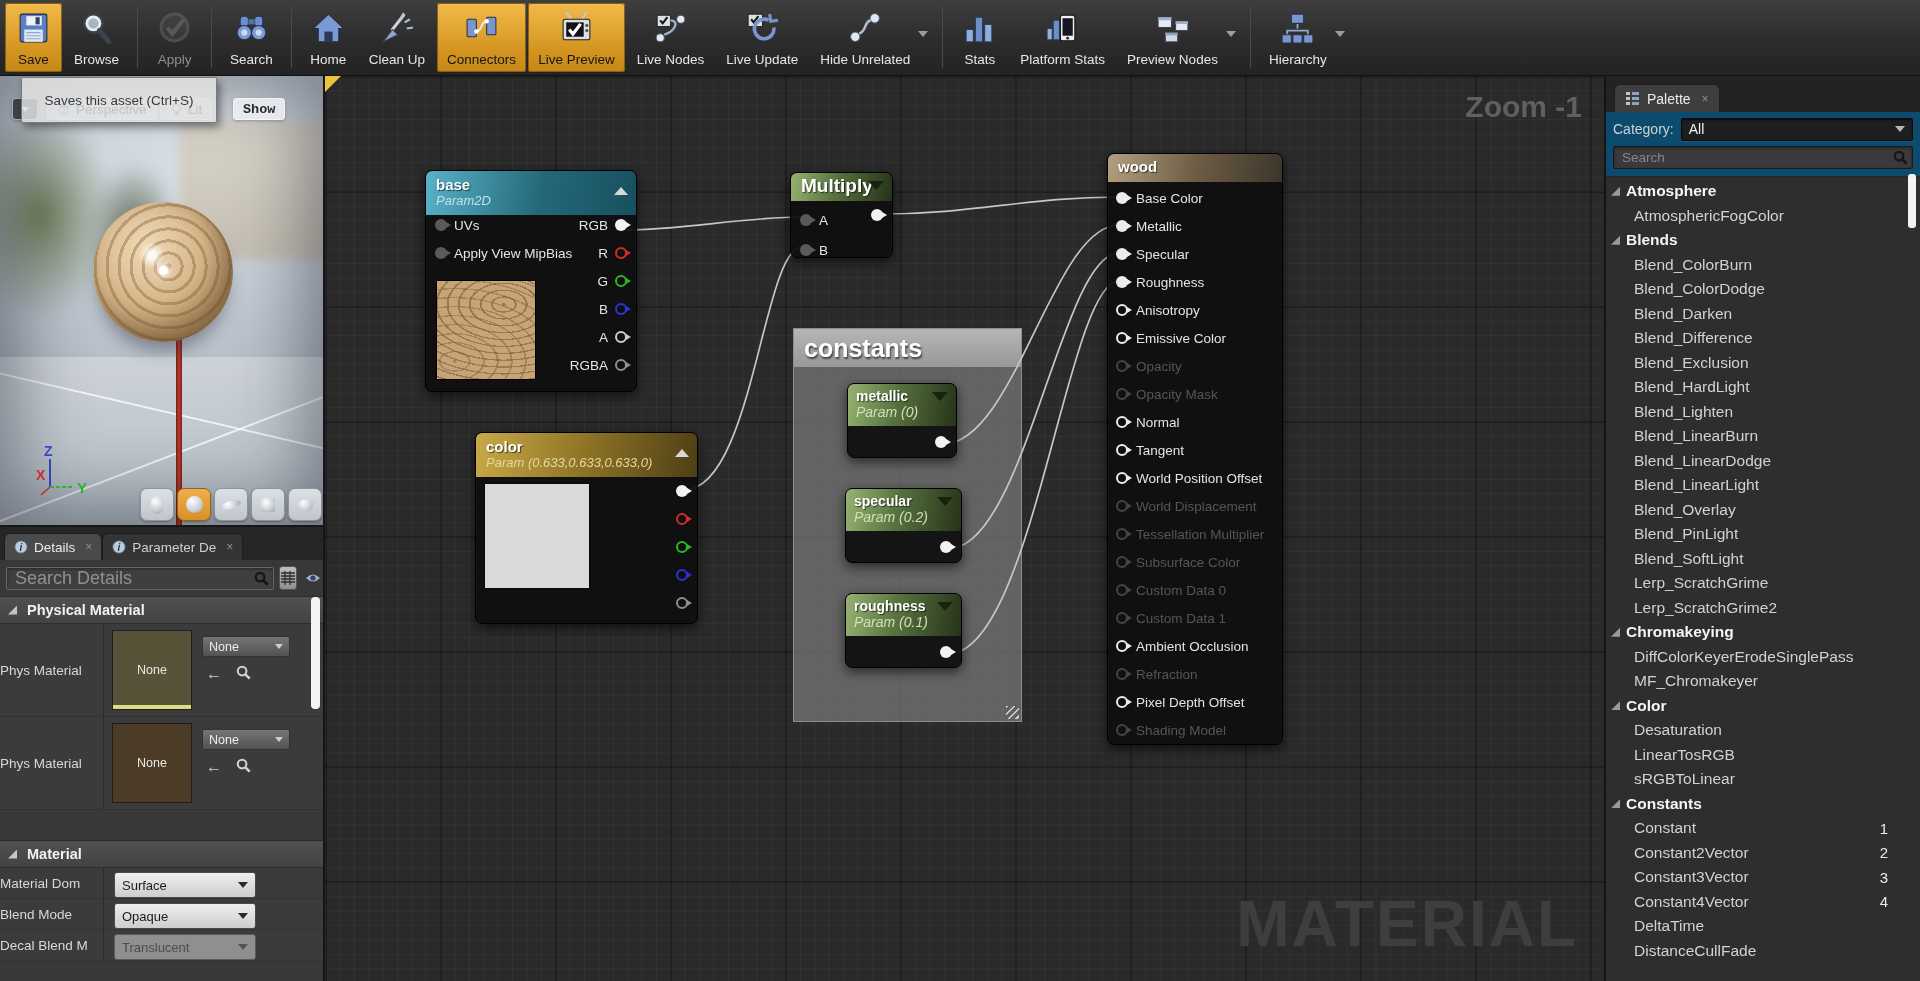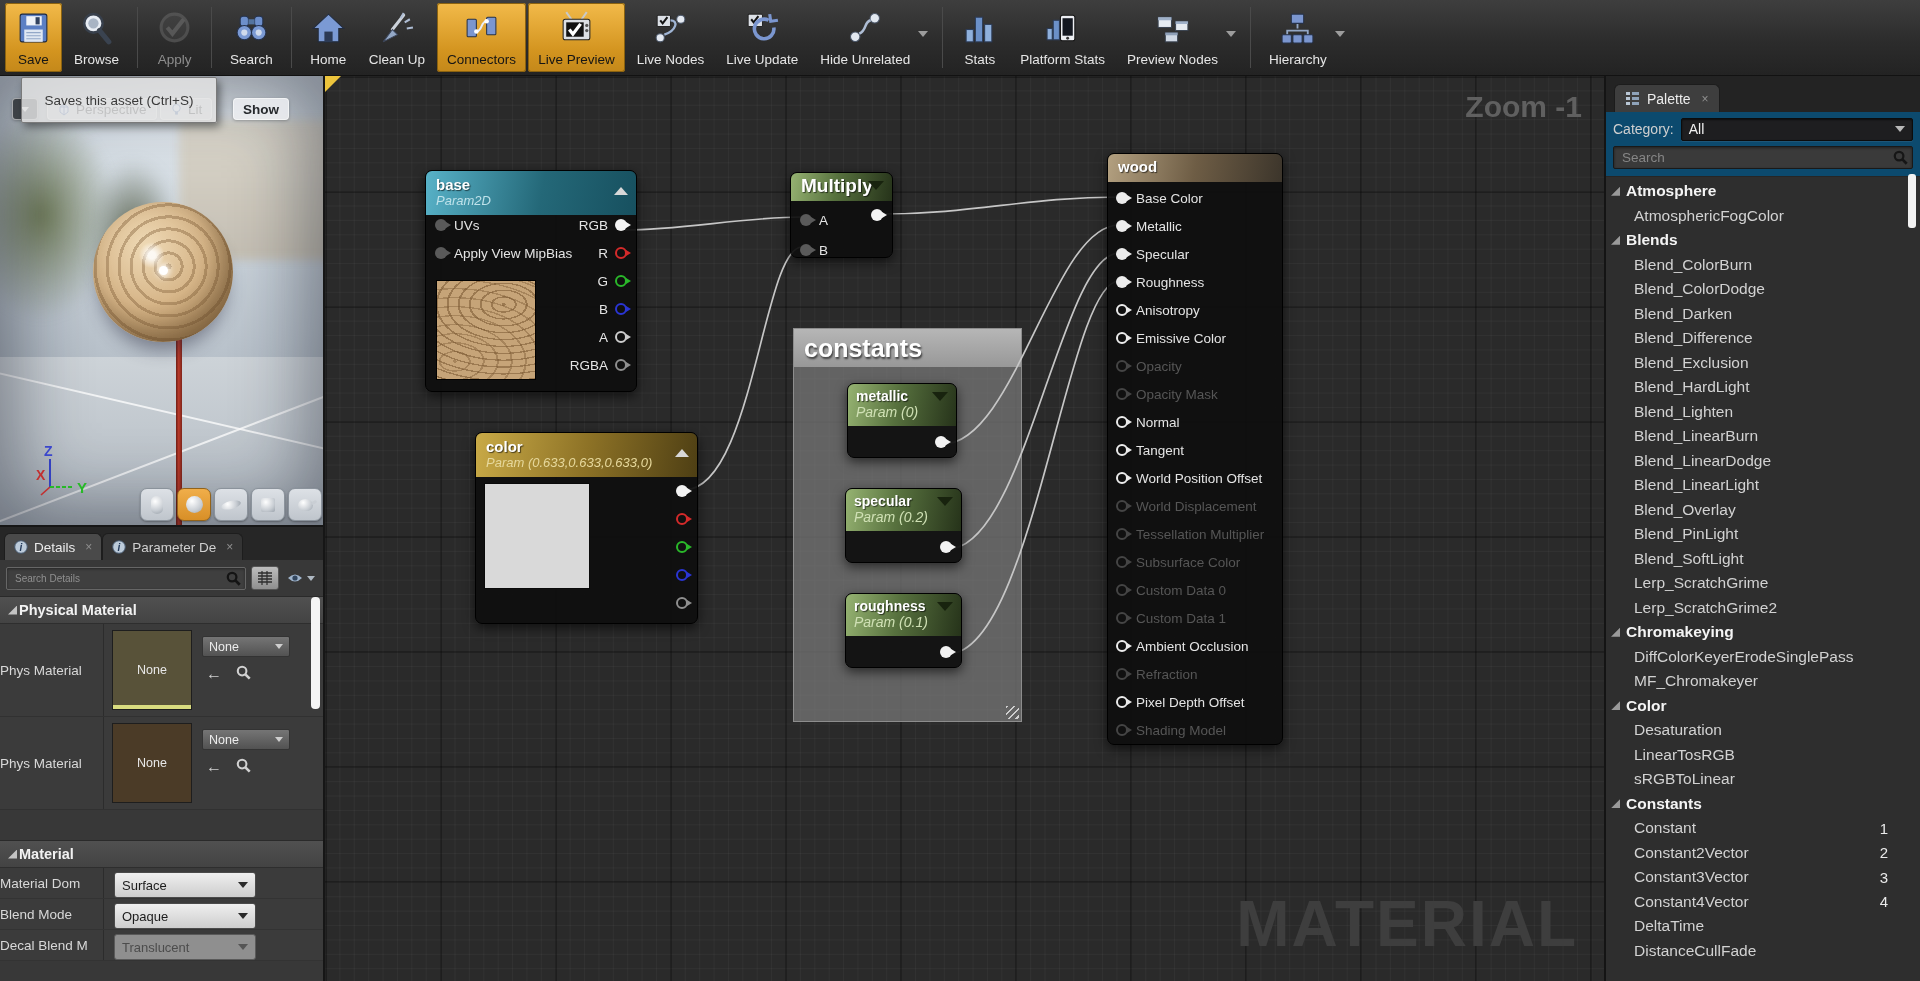--- a/index.html
+++ b/index.html
@@ -54,21 +54,21 @@
    repeating-radial-gradient(circle at 54% 46%,rgba(124,90,52,.38) 0 3px,rgba(0,0,0,0) 3px 12px),
    radial-gradient(circle at 38% 32%,#efdab6,#d6b588 45%,#ad8b5e 74%,#7c5e3b 100%);
   box-shadow:0 14px 18px -6px rgba(40,40,60,.45), inset -10px -12px 24px rgba(60,40,20,.35);}
 .sph-dot{position:absolute;left:66px;top:64px;width:9px;height:9px;border-radius:50%;background:#fff;box-shadow:0 0 6px 2px rgba(255,255,255,.9);}
 .vp-head{position:absolute;left:0;top:22px;width:100%;height:26px;z-index:5;}
 .vp-btn{position:absolute;height:22px;border-radius:4px;display:flex;align-items:center;gap:5px;
   background:rgba(214,219,224,.62);border:1px solid rgba(255,255,255,.55);color:#26292d;
   font-size:13.5px;padding:0 9px;cursor:pointer;box-shadow:0 1px 3px rgba(0,0,0,.25);}
 .vp-btn.dark{background:rgba(40,44,48,.8);color:#e8e8e8;}
 .vp-btn .cw{width:0;height:0;border-left:4px solid transparent;border-right:4px solid transparent;border-top:5px solid #dcdcdc;}
-.vp-show{font-weight:bold;background:rgba(238,240,243,.85);}
+.vp-show{font-weight:bold;background:rgba(238,240,243,.85);font-family:Liberation Mono, monospace;}
 .vp-shapes{position:absolute;left:140px;top:412px;display:flex;gap:3px;z-index:5;}
 .shape-btn{width:34px;height:33px;border-radius:7px;background:linear-gradient(#dde1e6,#bfc5cc);
   border:1px solid #8b939c;display:flex;align-items:center;justify-content:center;cursor:pointer;
   box-shadow:0 1px 2px rgba(0,0,0,.3);}
 .shape-btn.active{background:linear-gradient(#f0ae4a,#d88f27);border-color:#93631a;}
 .sh{background:radial-gradient(circle at 35% 30%,#fff,#c9ced4 60%,#9aa2ab);}
 .sh-cylinder{width:12px;height:18px;border-radius:6px/5px;}
 .sh-sphere{width:17px;height:17px;border-radius:50%;}
 .sh-plane{width:20px;height:8px;border-radius:50%;transform:rotate(-14deg);}
 .sh-cube{width:14px;height:14px;border-radius:2px;}
@@ -80,30 +80,30 @@
 .details{position:absolute;left:0;top:451px;width:325px;height:454px;background:#383838;
   border-right:2px solid #161616;overflow:hidden;font-size:13.5px;color:#dcdcdc;}
 .d-tabs{height:33px;background:#262626;display:flex;align-items:flex-end;padding-left:4px;overflow:hidden;}
 .d-tab{display:flex;align-items:center;gap:6px;height:27px;padding:0 9px;border-radius:6px 6px 0 0;
   background:#343434;color:#cfcfcf;white-space:nowrap;cursor:pointer;border:1px solid #1d1d1d;border-bottom:none;}
 .d-tab.on{background:#4a4a4a;color:#ececec;}
 .close-x{color:#8f8f8f;font-size:12px;margin-left:4px;cursor:pointer;}
 .close-x::after{content:"\00d7";}
 .d-search{display:flex;align-items:center;gap:5px;padding:6px 6px;}
 .d-input{flex:1;height:23px;background:#3f3f3f;border:1px solid #666;border-radius:2px;
-  color:#c8c8c8;font-size:10px;padding:0 26px 0 8px;outline:none;box-shadow:inset 0 1px 3px rgba(0,0,0,.4);}
+  color:#c8c8c8;font-size:18px;padding:0 26px 0 8px;outline:none;box-shadow:inset 0 1px 3px rgba(0,0,0,.4);}
 .d-input::placeholder{color:#909090;}
 .in-wrap{position:relative;flex:1;display:flex;}
 .in-mag{position:absolute;right:5px;top:4px;}
 .sq-btn{width:28px;height:24px;border-radius:3px;background:linear-gradient(#bdbdbd,#8f8f8f);
   border:1px solid #555;display:flex;align-items:center;justify-content:center;cursor:pointer;}
 .eye-btn{display:flex;align-items:center;gap:3px;cursor:pointer;padding:0 2px;}
 .eye-btn .cw{width:0;height:0;border-left:4px solid transparent;border-right:4px solid transparent;border-top:5px solid #aeb8c2;}
 .d-sect{height:28px;background:linear-gradient(#505050,#434343);border-top:1px solid #2a2a2a;border-bottom:1px solid #2e2e2e;
-  display:flex;align-items:center;gap:2px;padding-left:8px;font-weight:bold;font-size:14.5px;color:#f2f2f2;}
+  display:flex;align-items:center;gap:10px;padding-left:8px;font-weight:bold;font-size:14.5px;color:#f2f2f2;}
 .tri{width:9px;height:9px;background:#c4c4c4;clip-path:polygon(100% 0,100% 100%,0 100%);}
 .prow{display:flex;border-bottom:1px solid #313131;background:#3b3b3b;}
 .plabel{width:104px;display:flex;align-items:center;color:#d8d8d8;
   border-right:1px solid #2c2c2c;white-space:nowrap;overflow:hidden;}
 .pval{flex:1;padding:6px 8px;display:flex;gap:10px;align-items:flex-start;}
 .thumb{width:80px;height:80px;border:1px solid #1e1e1e;display:flex;align-items:center;justify-content:center;
   color:#e8e8e8;font-size:12.5px;position:relative;flex:none;cursor:pointer;}
 .thumb.accent::after{content:"";position:absolute;left:0;right:0;bottom:0;height:4px;background:#d9dc7f;}
 .mini-col{display:flex;flex-direction:column;gap:8px;padding-top:6px;}
 .mini-dd{width:88px;height:21px;background:linear-gradient(#757575,#525252);border:1px solid #333;

